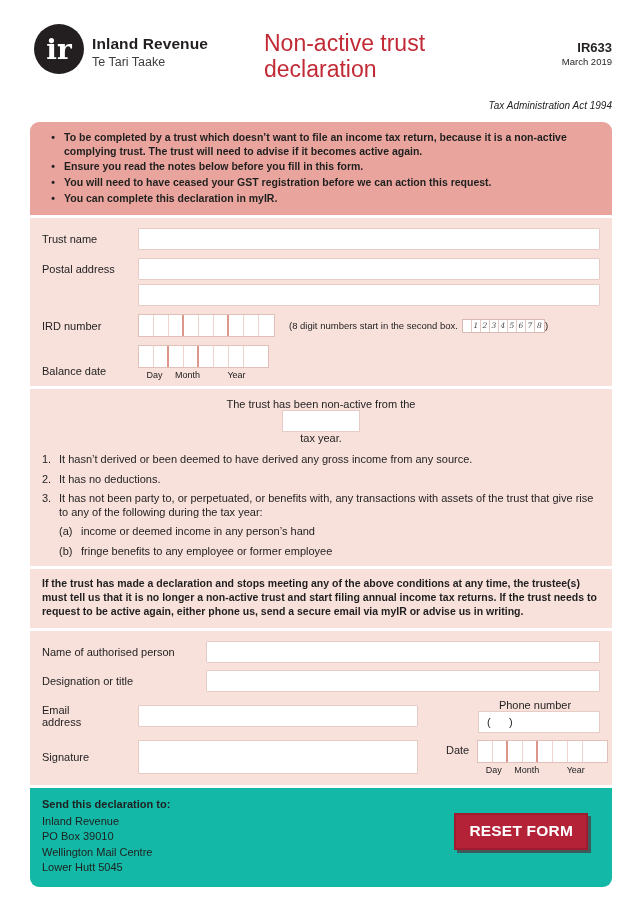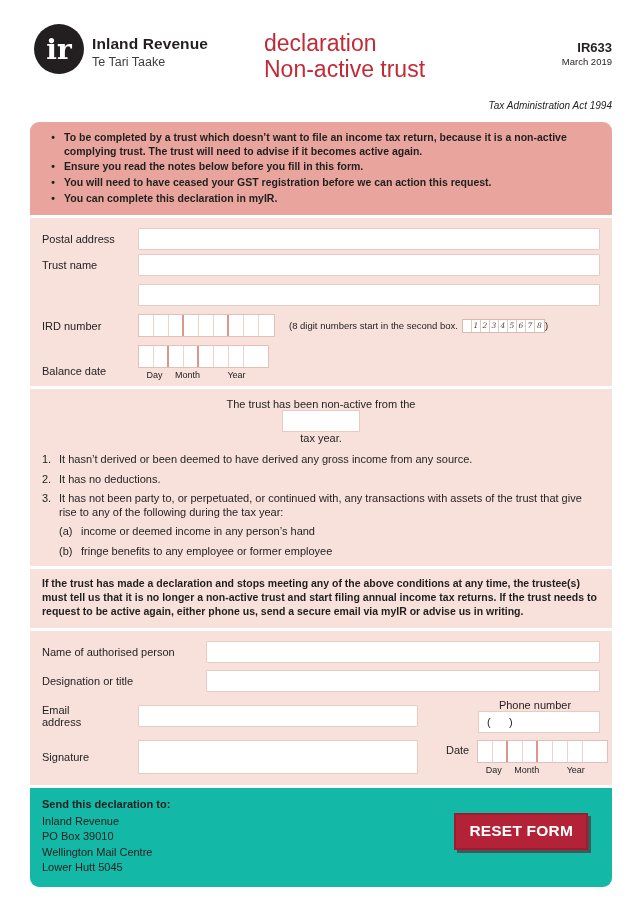--- a/index.html
+++ b/index.html
@@ -82,22 +82,22 @@
 <div class="header">
   <svg class="logo" viewBox="0 0 50 50">
     <circle cx="25" cy="25" r="25" fill="#231f20"></circle>
     <text x="25" y="35" font-size="28" font-weight="bold" fill="#ffffff" text-anchor="middle" font-family="DejaVu Serif, serif">ir</text>
   </svg>
   <div class="brand">
     <div class="brand-name">Inland Revenue</div>
     <div class="brand-maori">Te Tari Taake</div>
   </div>
   <div class="form-title">
+    <div>Non-active trust</div>
     <div>declaration</div>
-    <div>Non-active trust</div>
   </div>
   <div class="form-meta">
     <div class="form-number">IR633</div>
     <div class="form-date">March 2019</div>
   </div>
   <div class="act">Tax Administration Act 1994</div>
 </div>
 
 <div class="main">
 
@@ -114,26 +114,26 @@
       <span class="dot">•</span>
       <span class="txt">You will need to have ceased your GST registration before we can action this request.</span>
     </div>
     <div class="ibul">
       <span class="dot">•</span>
       <span class="txt">You can complete this declaration in myIR.</span>
     </div>
   </div>
 
   <div class="sec sec-fields">
+    <div class="frow mb7">
+      <span class="flabel">Trust name</span>
+      <div class="tinput"></div>
+    </div>
     <div class="frow mb4">
       <span class="flabel">Postal address</span>
-      <div class="tinput"></div>
-    </div>
-    <div class="frow mb7">
-      <span class="flabel">Trust name</span>
       <div class="tinput"></div>
     </div>
     <div class="frow mb7">
       <span class="flabel"></span>
       <div class="tinput"></div>
     </div>
 
     <div class="frow mb7">
       <span class="flabel">IRD number</span>
       <div class="cellgroup">
@@ -195,21 +195,21 @@
     <div class="citem">
       <span class="num">1.</span>
       <span>It hasn’t derived or been deemed to have derived any gross income from any source.</span>
     </div>
     <div class="citem">
       <span class="num">2.</span>
       <span>It has no deductions.</span>
     </div>
     <div class="citem">
       <span class="num">3.</span>
-      <span>It has not been party to, or perpetuated, or continued with, any transactions with assets of the trust that give rise to any of the following during the tax year:</span>
+      <span>It has not been party to, or perpetuated, or benefits with, any transactions with assets of the trust that give rise to any of the following during the tax year:</span>
     </div>
     <div class="subitem">
       <span class="num">(a)</span>
       <span>income or deemed income in any person’s hand</span>
     </div>
     <div class="subitem" style="margin-bottom:0;">
       <span class="num">(b)</span>
       <span>fringe benefits to any employee or former employee</span>
     </div>
   </div>

